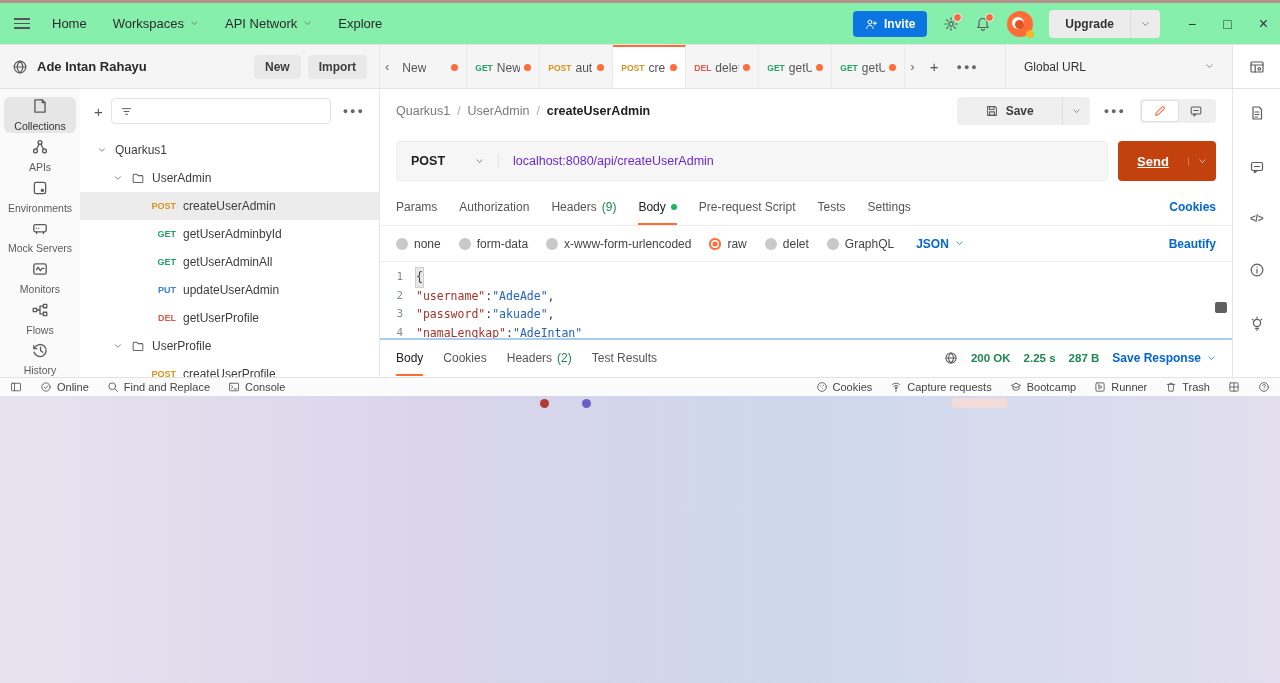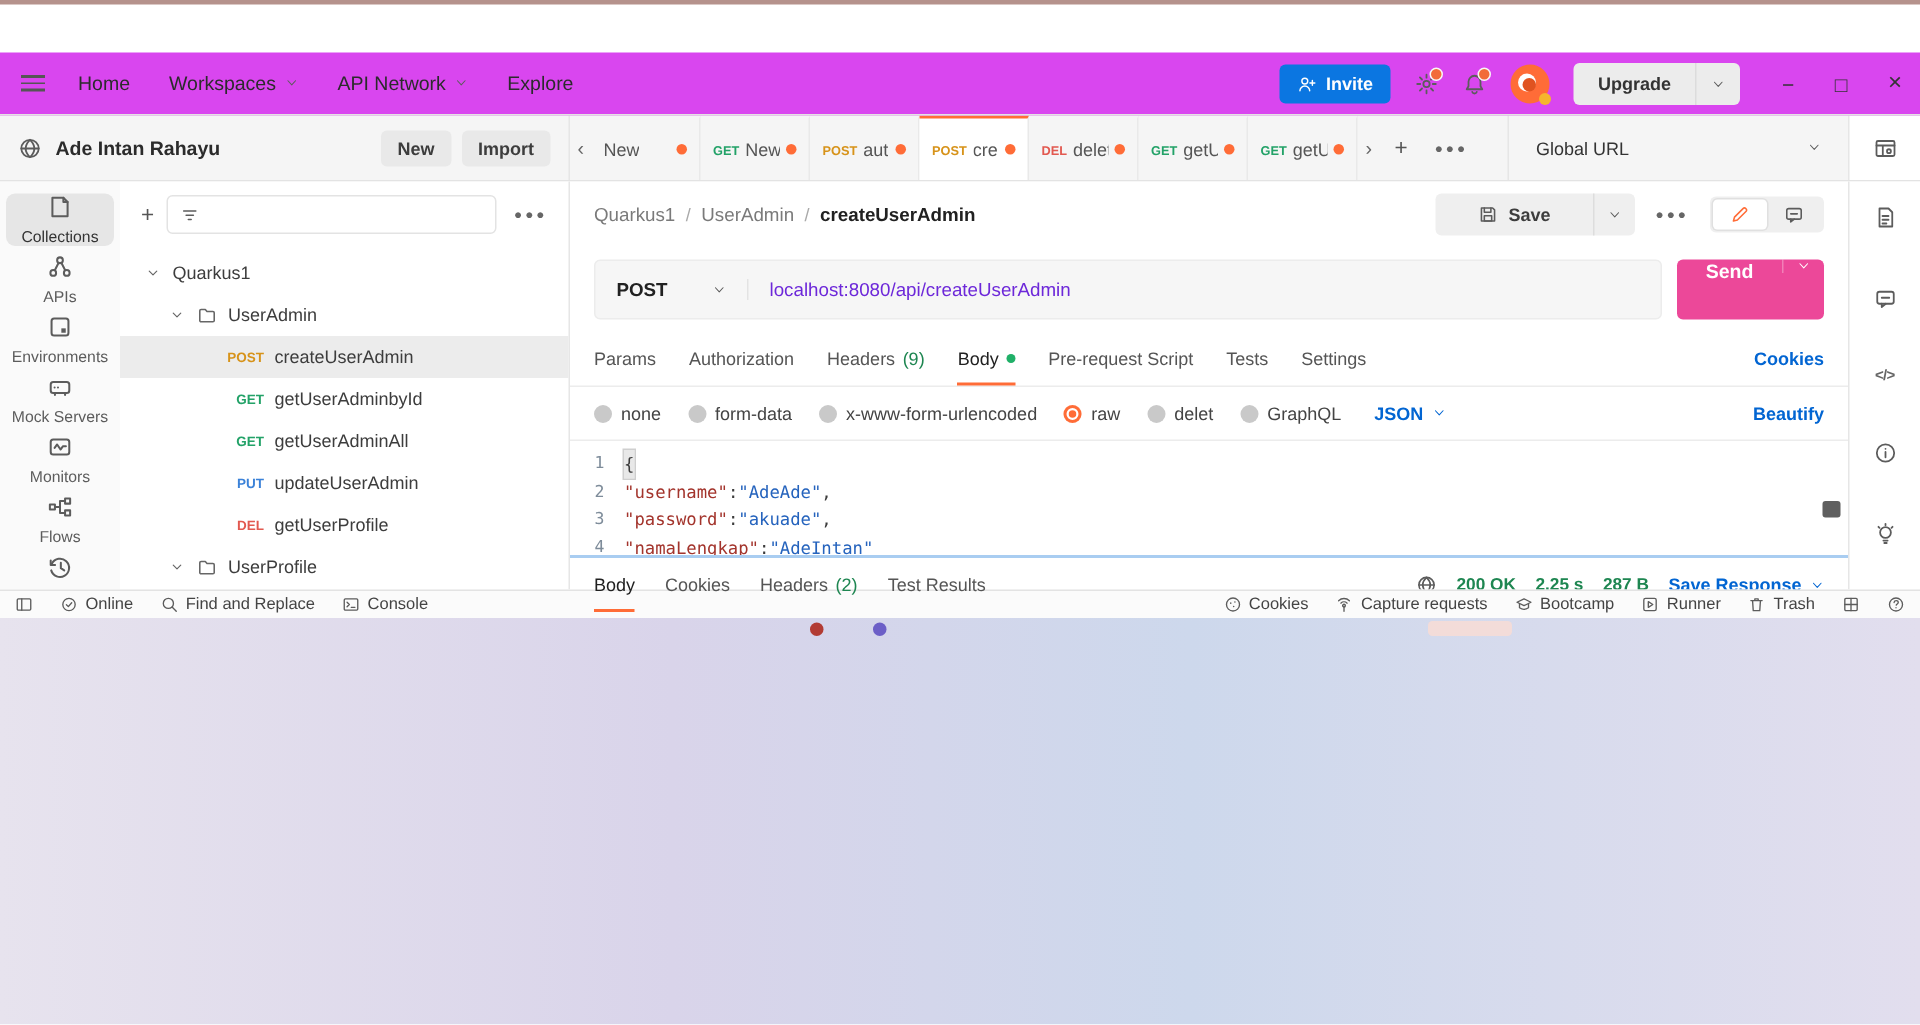--- a/index.html
+++ b/index.html
@@ -10,21 +10,21 @@
   .ic { display:inline-flex; align-items:center; justify-content:center; color:#5c5c5c; }
   .ic svg { width:16px; height:16px; display:block; }
   .ic.s14 svg { width:14px; height:14px; }
   .ic.s13 svg { width:13px; height:13px; }
   .ic.s12 svg { width:12px; height:12px; }
   .ic.s18 svg { width:18px; height:18px; }
   .cv svg { width:9px; height:9px; }
 
   
   .top-strip { height:3px; background:#b5928c; }
-  .header { height:42px; background:#d946ef; border-bottom:1px solid #e3e3e3; display:flex; align-items:center; padding:0 14px; position:relative; flex-shrink:0;margin-top:32px; }
+  .header { height:42px; background:#86efac; border-bottom:1px solid #e3e3e3; display:flex; align-items:center; padding:0 14px; position:relative; flex-shrink:0; }
   .hamburger { width:16px; display:flex; flex-direction:column; gap:3px; margin-right:22px; cursor:pointer; }
   .hamburger i { height:1.5px; background:#555; display:block; }
   .nav-item { font-size:13px; color:#2b2b2b; margin-right:26px; display:flex; align-items:center; gap:6px; cursor:pointer; }
   .search-box { position:absolute; left:520px; top:8px; width:186px; height:26px; background:#efefef; border:1px solid #e2e2e2; border-radius:4px; display:flex; align-items:center; gap:7px; padding:0 10px; color:#8d8d8d; }
   .hdr-right { position:absolute; right:12px; top:0; height:42px; display:flex; align-items:center; gap:16px; }
   .invite-btn { background:#0b76e1; color:#fff; border:none; border-radius:4px; height:26px; padding:0 12px; font-size:12px; font-weight:700; display:flex; align-items:center; gap:6px; cursor:pointer; }
   .invite-btn .ic { color:#fff; }
   .dotted { position:relative; cursor:pointer; }
   .dotted::after { content:""; position:absolute; top:-3px; right:-3px; width:7px; height:7px; border-radius:50%; background:#f26b3a; border:1.5px solid #f8f8f8; }
   .logo { width:26px; height:26px; border-radius:50%; background:#ff6c37; position:relative; cursor:pointer; }
@@ -92,21 +92,21 @@
   .seg { display:flex; background:#efefef; border-radius:4px; padding:2px; }
   .seg .cell { padding:3px 11px; border-radius:3px; display:flex; align-items:center; cursor:pointer; }
   .seg .cell.active { background:#fff; box-shadow:0 0 0 1px #e0e0e0; }
   .pencil { color:#ff6c37; }
 
   
   .url-row { height:56px; display:flex; align-items:center; padding:0 16px; gap:10px; flex-shrink:0; }
   .req-bar { flex:1; height:40px; background:#f6f6f6; border:1px solid #ececec; border-radius:4px; display:flex; align-items:center; min-width:0; }
   .method-sel { width:102px; display:flex; align-items:center; justify-content:space-between; padding:0 14px; font-weight:700; font-size:12.5px; border-right:1px solid #e3e3e3; cursor:pointer; flex-shrink:0; }
   .url-val { flex:1; padding:0 14px; font-size:12.5px; color:#6d28d9; white-space:nowrap; overflow:hidden; }
-  .send-btn { width:98px; height:40px; background:#ec4899; border-radius:4px; color:#fff; display:flex; align-items:flex-start; font-weight:700; font-size:13px; cursor:pointer; flex-shrink:0; }
+  .send-btn { width:98px; height:40px; background:#c2410c; border-radius:4px; color:#fff; display:flex; align-items:center; font-weight:700; font-size:13px; cursor:pointer; flex-shrink:0;text-decoration:underline; }
   .send-btn .lbl { flex:1; display:flex; align-items:center; justify-content:center; }
   .send-btn .arrow { width:28px; border-left:1px solid rgba(255,255,255,.3); display:flex; align-items:center; justify-content:center; color:#fff; }
   .send-btn .cv { color:#fff; }
 
   
   .req-tabs { height:37px; display:flex; align-items:center; padding:0 16px; gap:22px; border-bottom:1px solid #ececec; color:#555; flex-shrink:0;text-align:right; }
   .rtab { position:relative; height:100%; display:flex; align-items:center; gap:5px; cursor:pointer; }
   .rtab.active { color:#212121; }
   .rtab.active::after { content:""; position:absolute; bottom:0; left:0; right:0; height:2px; background:#ff6c37; }
   .rtab .cnt { color:#1e8651; }

